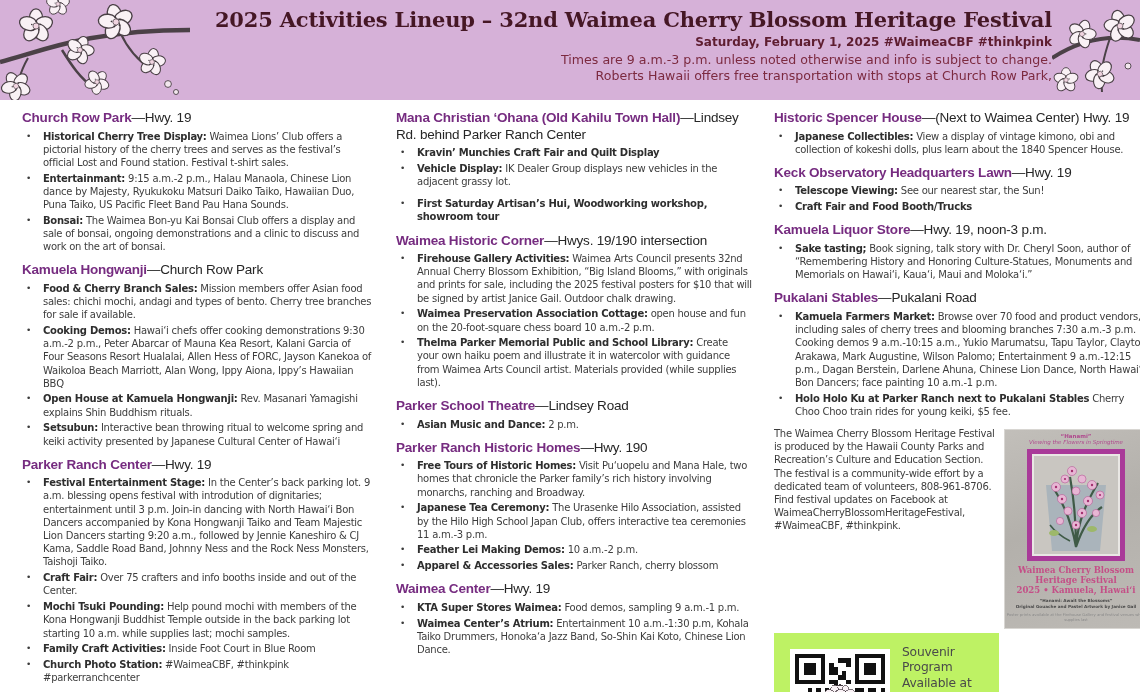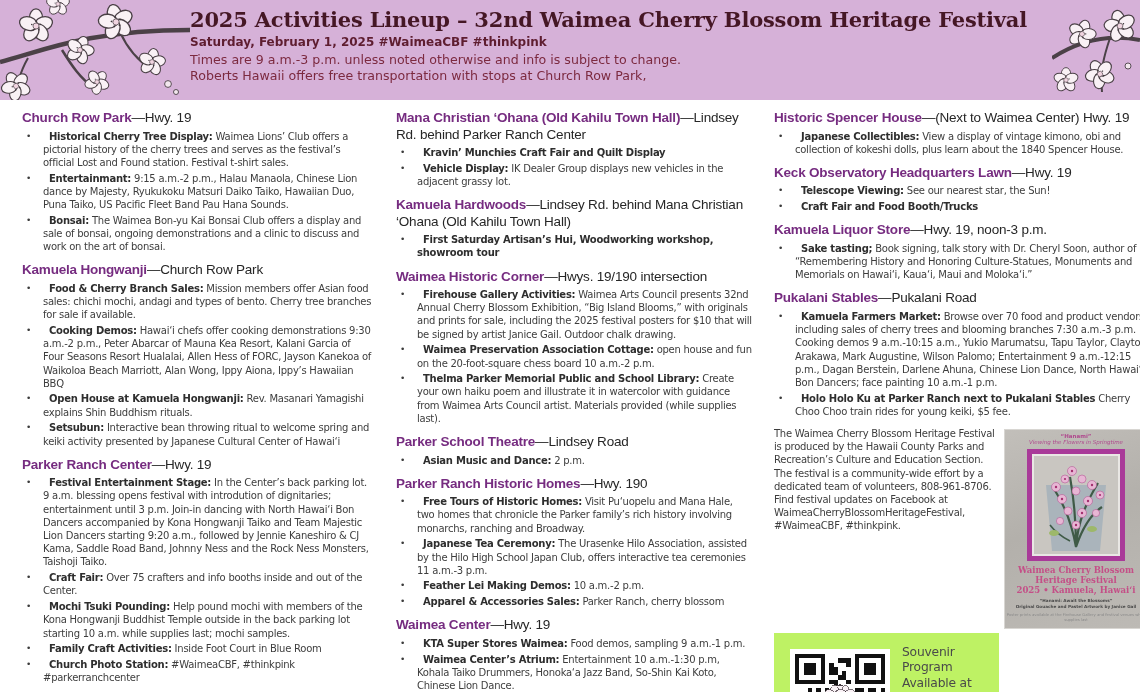--- a/index.html
+++ b/index.html
@@ -8,21 +8,21 @@
     position:relative; width:1140px; height:692px; overflow:hidden;
     background:#ffffff; font-family:"DejaVu Sans", sans-serif;
   }
   
   .header {
     height:100px; background:#d6b1d8; display:flex; align-items:stretch;
     overflow:hidden;
   }
   .blossom-left { flex:0 0 190px; }
   .blossom-right { flex:0 0 88px; transform:scaleX(-1); }
-  .header-text { flex:1; text-align:left; padding-top:7px; }
+  .header-text { flex:1; text-align:right; padding-top:7px; }
   .header-title {
     font-family:"DejaVu Serif", serif; font-weight:bold; font-size:21px;
     letter-spacing:-0.2px; color:#451725; line-height:26px;
   }
   .header-subtitle {
     font-size:12px; font-weight:bold; color:#5e1d30; line-height:19px;
   }
   .header-info { font-size:12.6px; color:#7c2a40; line-height:15.6px; font-weight:500; }
   
   .content {
@@ -33,21 +33,21 @@
   .section { margin-bottom:9px; }
   .heading {
     font-family:Liberation Sans, sans-serif; font-size:13.5px; line-height:16.5px;
     letter-spacing:-0.2px; margin-bottom:3px;
   }
   .heading .place { color:#762c80; font-weight:bold; }
   .heading .loc   { color:#262626; font-weight:normal; }
   .li { display:flex; margin-bottom:2.5px; }
   .dot { flex:0 0 21px; color:#3c3c3c; font-size:9px; line-height:13.2px; padding-left:4px; }
   .btext { flex:1; font-size:10px; letter-spacing:-0.25px; line-height:13.2px; color:#3d3d3d; }
-  .btext b { color:#2e2e2e;margin-left:6px; }
+  .btext b { color:#2e2e2e; }
   
   .closing { font-size:10px; letter-spacing:-0.25px; line-height:13.2px; color:#3d3d3d; margin-top:4px; }
   .poster {
     float:right; width:144px; height:200px; margin:2px 0 4px 6px;
     background:linear-gradient(160deg,#c2bfba 0%,#b3b0ab 45%,#bdbab5 100%);
     box-shadow:0 0 0 1px #d8d6d2 inset; text-align:center; padding-top:4px;
   }
   .poster-eyebrow { font-size:5.5px; color:#b04a8e; font-weight:bold; }
   .poster-eyebrow-sub { font-size:5.5px; color:#b04a8e; font-style:italic; }
   .poster-art {
@@ -189,21 +189,20 @@
           <div class="li">
             <span class="dot">•</span>
             <div class="btext"><b>Kravin’ Munchies Craft Fair and Quilt Display</b></div>
           </div>
           <div class="li">
             <span class="dot">•</span>
             <div class="btext"><b>Vehicle Display:</b> IK Dealer Group displays new vehicles in the adjacent grassy lot.</div>
           </div>
         </div>
         <div class="section">
-          <div class="heading"><span class="place">Kamuela Hardwoods</span><span class="loc">—Lindsey Rd. behind Mana Christian ‘Ohana (Old Kahilu Town Hall)</span></div>
           <div class="li">
             <span class="dot">•</span>
             <div class="btext"><b>First Saturday Artisan’s Hui, Woodworking workshop, showroom tour</b></div>
           </div>
         </div>
         <div class="section">
           <div class="heading"><span class="place">Waimea Historic Corner</span><span class="loc">—Hwys. 19/190 intersection</span></div>
           <div class="li">
             <span class="dot">•</span>
             <div class="btext"><b>Firehouse Gallery Activities:</b> Waimea Arts Council presents 32nd Annual Cherry Blossom Exhibition, “Big Island Blooms,” with originals and prints for sale, including the 2025 festival posters for $10 that will be signed by artist Janice Gail. Outdoor chalk drawing.</div>

